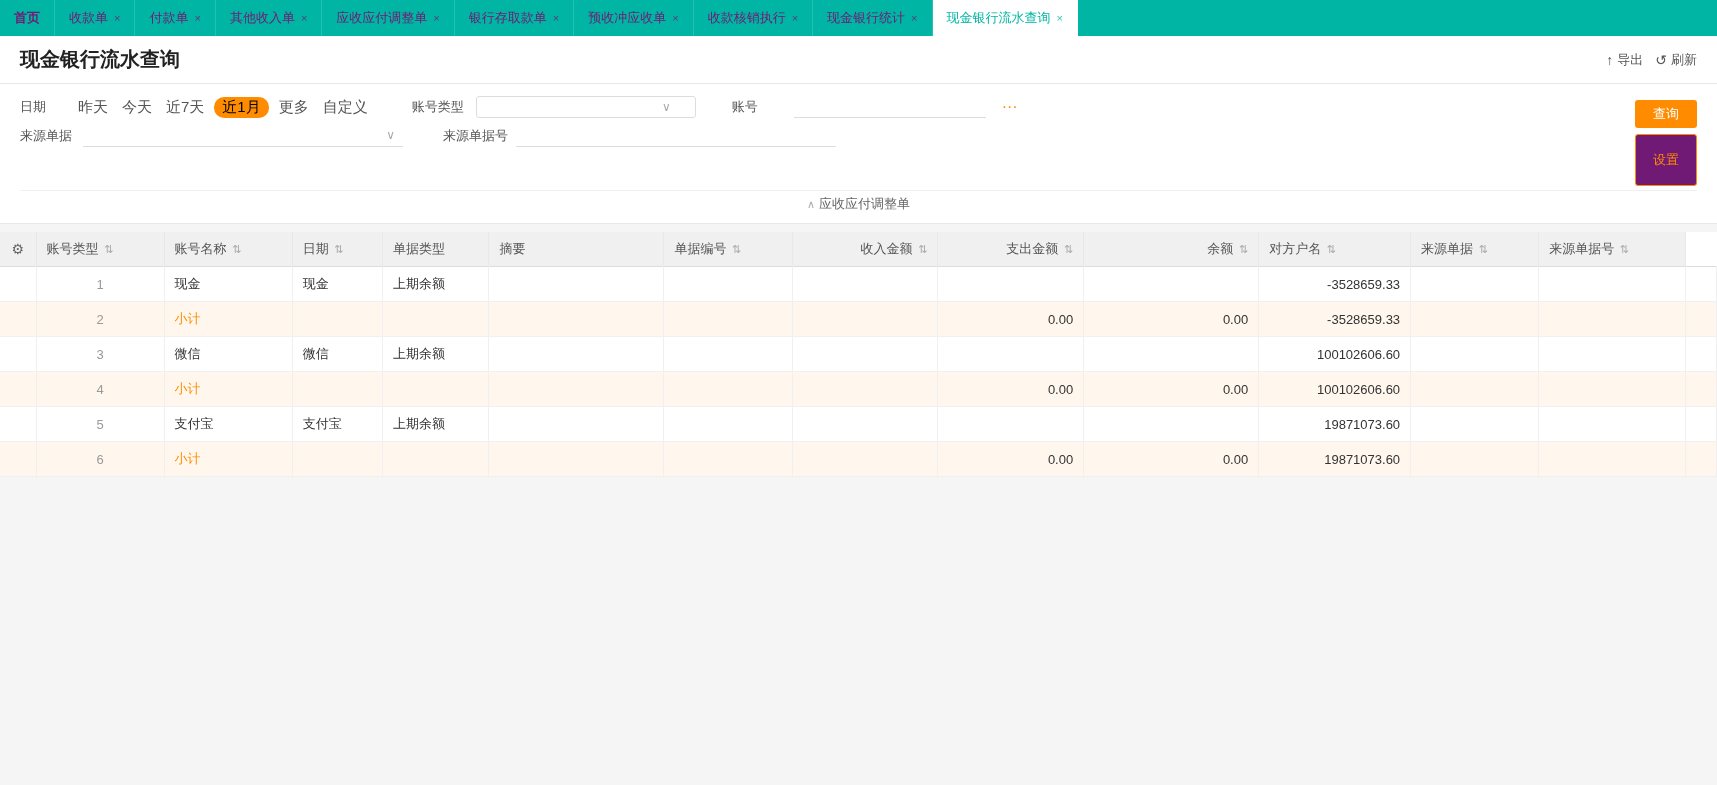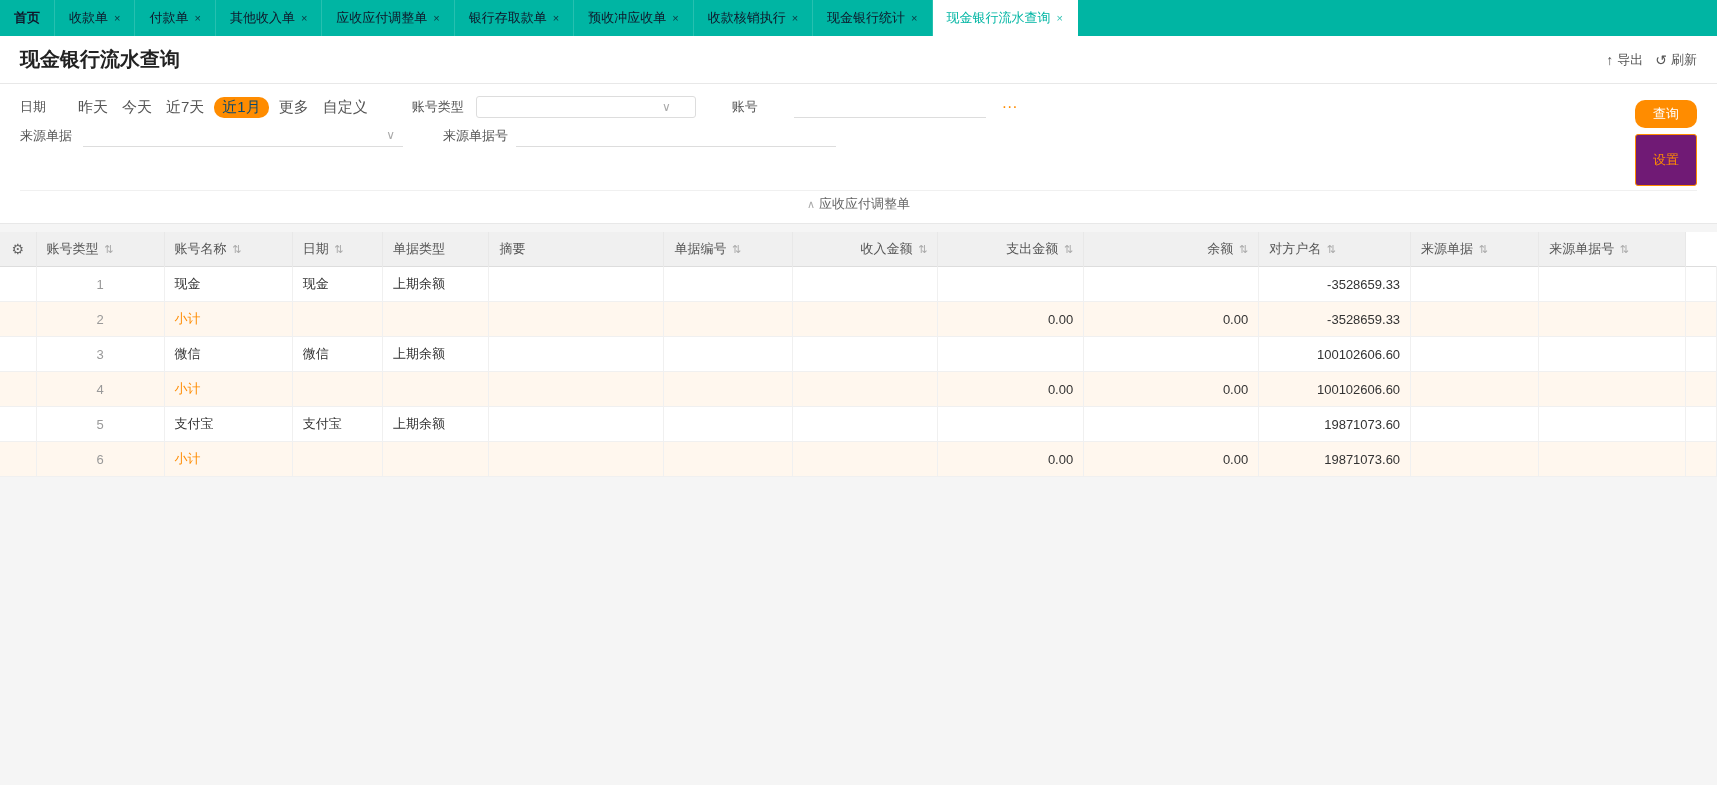--- a/index.html
+++ b/index.html
@@ -10,21 +10,21 @@
       background: #00b5a3;
       display: flex;
       align-items: stretch;
       height: 36px;
       overflow: hidden;
     }
     .nav-item {
       display: flex;
       align-items: center;
       padding: 0 14px;
-      color: #0f172a;
+      color: #701a75;
       cursor: pointer;
       white-space: nowrap;
       font-size: 13px;
       border-right: 1px solid rgba(255,255,255,0.15);
     }
     .nav-item.home { font-weight: bold; }
     .nav-item .close-x { margin-left: 6px; font-size: 11px; opacity: 0.8; }
     .nav-item.active {
       background: #fff;
       color: #00b5a3;
@@ -79,21 +79,21 @@
       margin-left: 4px;
     }
     .date-opt {
       color: #555;
       cursor: pointer;
       font-size: 15px;
       padding: 1px 4px;
     }
     .date-opt.active {
       background: #ff8c00;
-      color: #0c4a6e;
+      color: #000000;
       border-radius: 10px;
       padding: 1px 8px;
     }
     .filter-select {
       border: 1px solid #ddd;
       border-radius: 3px;
       padding: 3px 24px 3px 8px;
       font-size: 13px;
       color: #333;
       background: #fff;
@@ -117,21 +117,21 @@
     .dots-btn {
       color: #ff8c00;
       font-size: 16px;
       cursor: pointer;
       margin-left: 4px;
     }
     .btn-query {
       background: #ff8c00;
       color: #fff;
       border: none;
-      border-radius: 10px;
+      border-radius: 3px;
       padding: 5px 18px;
       font-size: 13px;
       cursor: pointer;
     }
     .btn-settings {
       background: #701a75;
       color: #ff8c00;
       border: 1px solid #ff8c00;
       border-radius: 3px;
       padding: 16px 16px;

